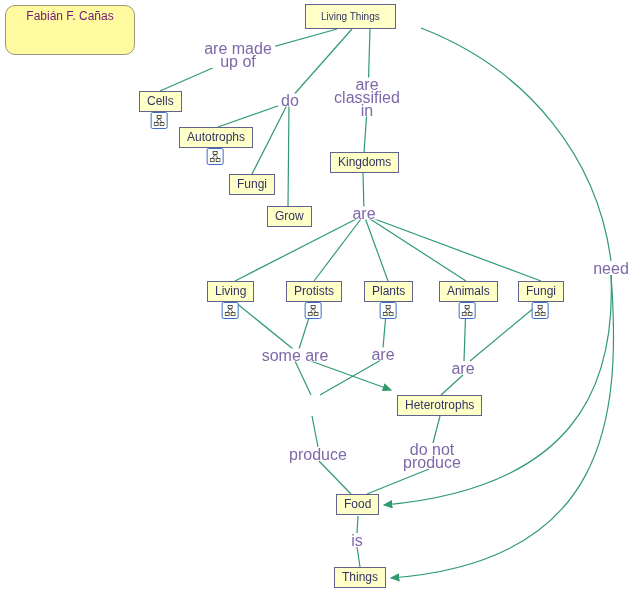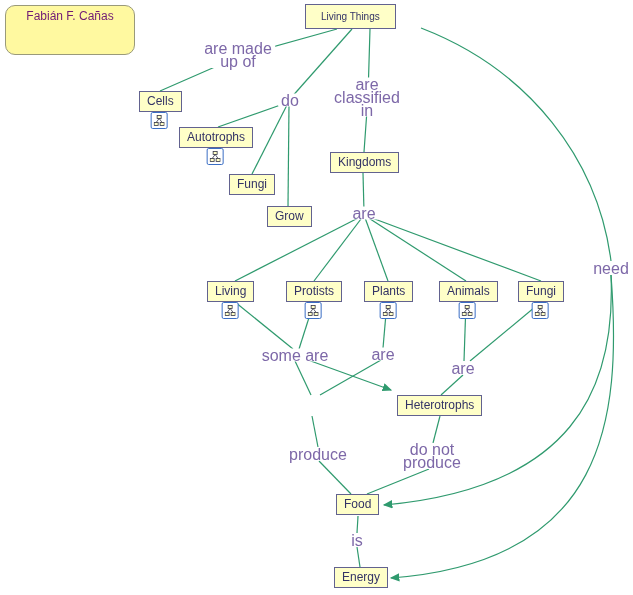--- a/index.html
+++ b/index.html
@@ -228,21 +228,21 @@
 
   <div class="node" style="left:397px;top:395px">
     <span>Heterotrophs</span>
   </div>
 
   <div class="node" style="left:336px;top:494px">
     <span>Food</span>
   </div>
 
   <div class="node" style="left:334px;top:567px">
-    <span>Energy</span>
+    <span>Things</span>
   </div>
 
   <div class="link-label" style="left:238px;top:55px">are made
 up of</div>
   <div class="link-label" style="left:290px;top:100px">do</div>
   <div class="link-label" style="left:367px;top:97px">are
 classified
 in</div>
   <div class="link-label" style="left:364px;top:213px">are</div>
   <div class="link-label" style="left:295px;top:355px">some are</div>

